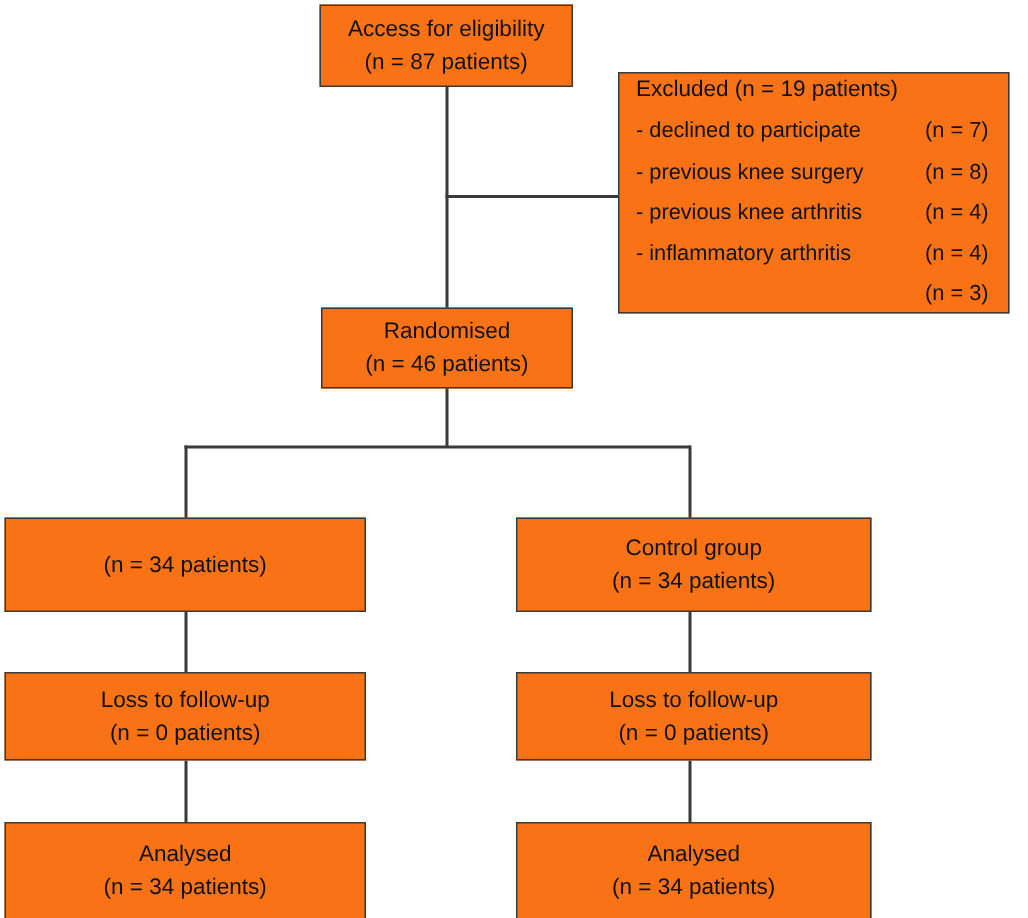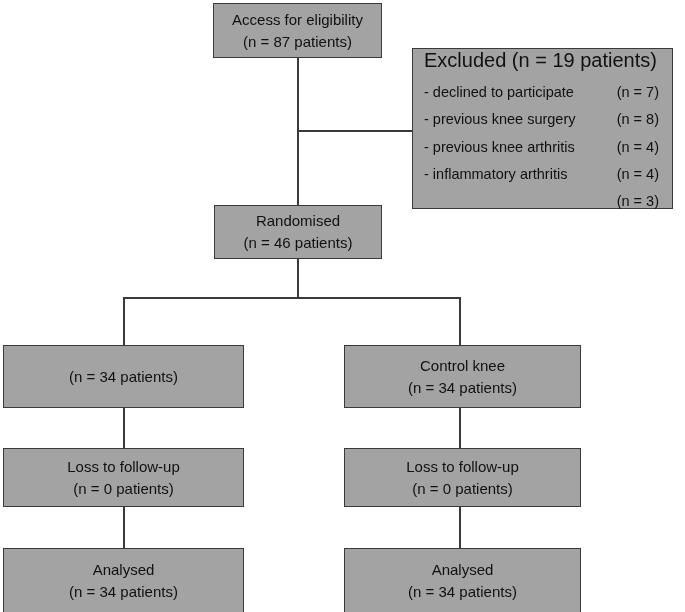--- a/index.html
+++ b/index.html
@@ -15,21 +15,21 @@
     position: relative;
     width: 685px;
     height: 612px;
     overflow: hidden;
     background: #ffffff;
   }
   .box {
     position: absolute;
     box-sizing: border-box;
     border: 1.6px solid #3a3a3a;
-    background: #a3a3a3;
+    background: #f97316;
     display: flex;
     flex-direction: column;
     align-items: center;
     justify-content: center;
     text-align: center;
     font-size: 15px;
     line-height: 1.45;
     color: #111111;
     z-index: 2;
   }
@@ -65,21 +65,21 @@
   .excl-list li {
     font-size: 14.5px;
     line-height: 1.88;
     white-space: nowrap;
     display: flex;
     align-items: center;
   }
   .excl-list li .lbl { display: inline-block; }
   .excl-list li .cnt { display: inline-block; margin-left: auto; padding-right: 13px; }
   .excl-head {
-    font-size: 20px;
+    font-size: 15px;
     line-height: 1.88;
     white-space: nowrap;
   }
 
   
   .conn {
     position: absolute;
     background: #3a3a3a;
     z-index: 1;
   }
@@ -155,21 +155,21 @@
   <div class="box" id="box-randomised">
     <span class="line1">Randomised</span>
     <span class="line2">(n = 46 patients)</span>
   </div>
 
   <div class="box" id="box-collagen">
     <span class="line2">(n = 34 patients)</span>
   </div>
 
   <div class="box" id="box-control">
-    <span class="line1">Control knee</span>
+    <span class="line1">Control group</span>
     <span class="line2">(n = 34 patients)</span>
   </div>
 
   <div class="box" id="box-loss-left">
     <span class="line1">Loss to follow-up</span>
     <span class="line2">(n = 0 patients)</span>
   </div>
 
   <div class="box" id="box-loss-right">
     <span class="line1">Loss to follow-up</span>

